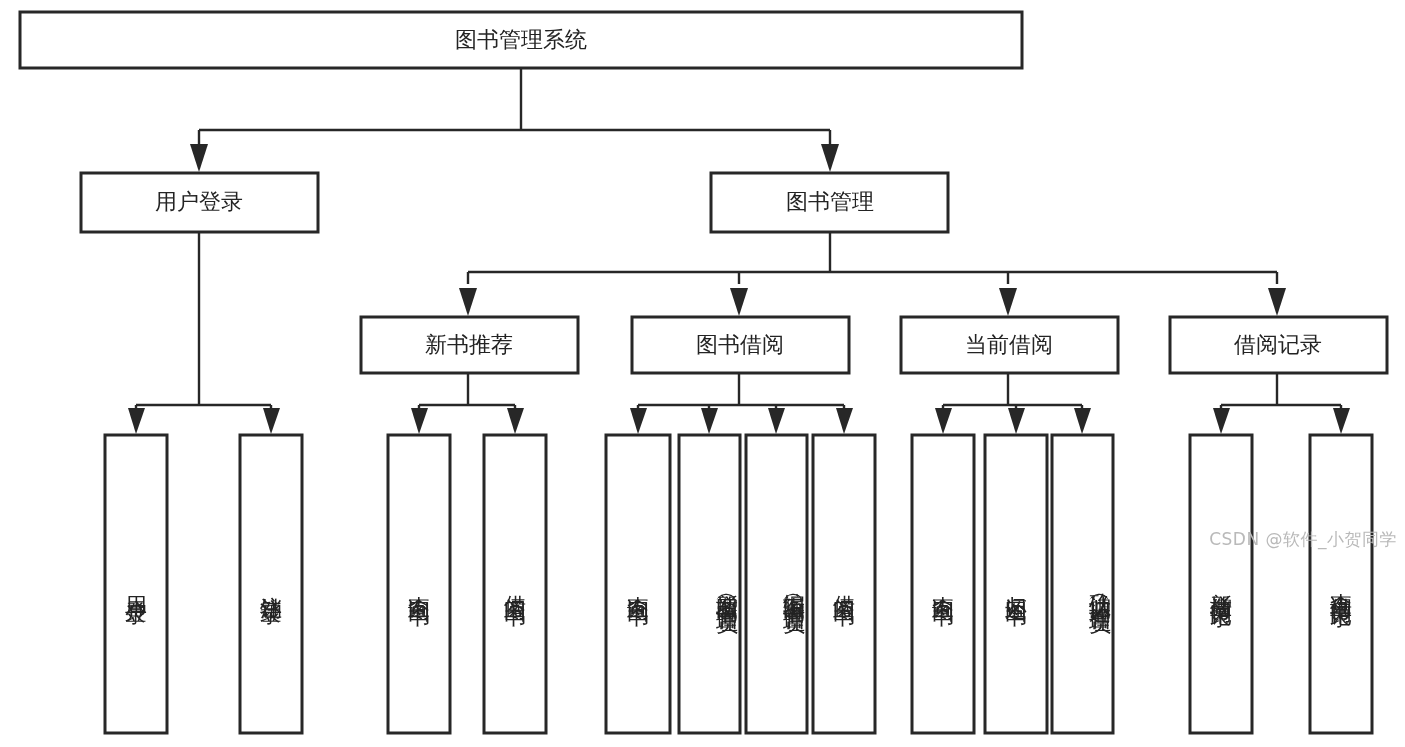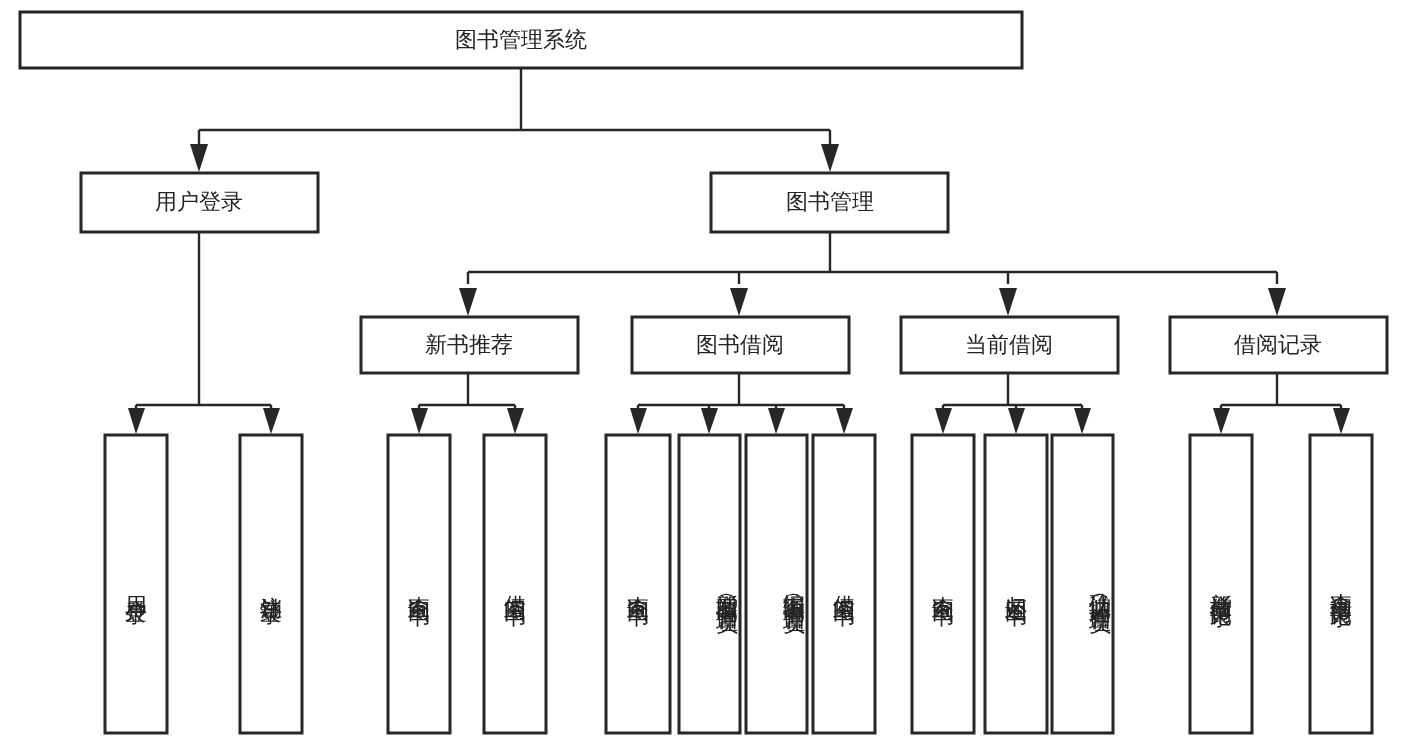--- a/index.html
+++ b/index.html
@@ -189,13 +189,14 @@
   <div class="node-label-v" style="left:606px; top:435px; width:64px; height:298px; display:flex; align-items:center; justify-content:center;">查询图书</div>
   <div class="node-label-v" style="left:679px; top:443px; width:61px; height:290px; display:flex; align-items:flex-start; justify-content:center;">新增图书（管理员）</div>
   <div class="node-label-v" style="left:746px; top:443px; width:61px; height:290px; display:flex; align-items:flex-start; justify-content:center;">编辑图书（管理员）</div>
   <div class="node-label-v" style="left:813px; top:435px; width:62px; height:298px; display:flex; align-items:center; justify-content:center;">借阅图书</div>
   <div class="node-label-v" style="left:912px; top:435px; width:62px; height:298px; display:flex; align-items:center; justify-content:center;">查询图书</div>
   <div class="node-label-v" style="left:985px; top:435px; width:62px; height:298px; display:flex; align-items:center; justify-content:center;">归还图书</div>
   <div class="node-label-v" style="left:1052px; top:443px; width:61px; height:290px; display:flex; align-items:flex-start; justify-content:center;">确认归还（管理员）</div>
   <div class="node-label-v" style="left:1190px; top:435px; width:62px; height:298px; display:flex; align-items:center; justify-content:center;">新增借阅记录</div>
   <div class="node-label-v" style="left:1310px; top:435px; width:62px; height:298px; display:flex; align-items:center; justify-content:center;">查询借阅记录</div>
 
+  <div class="watermark">CSDN @软件_小贺同学</div>
 </div>
 
 </body></html>

